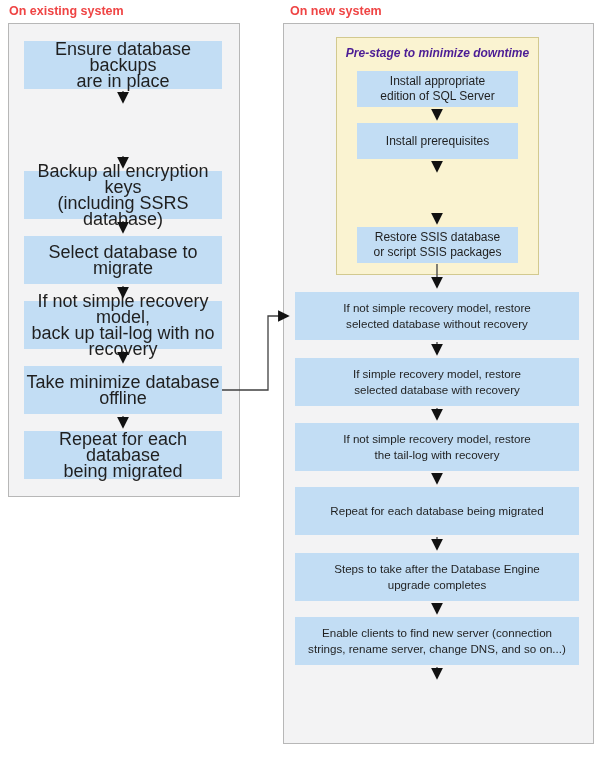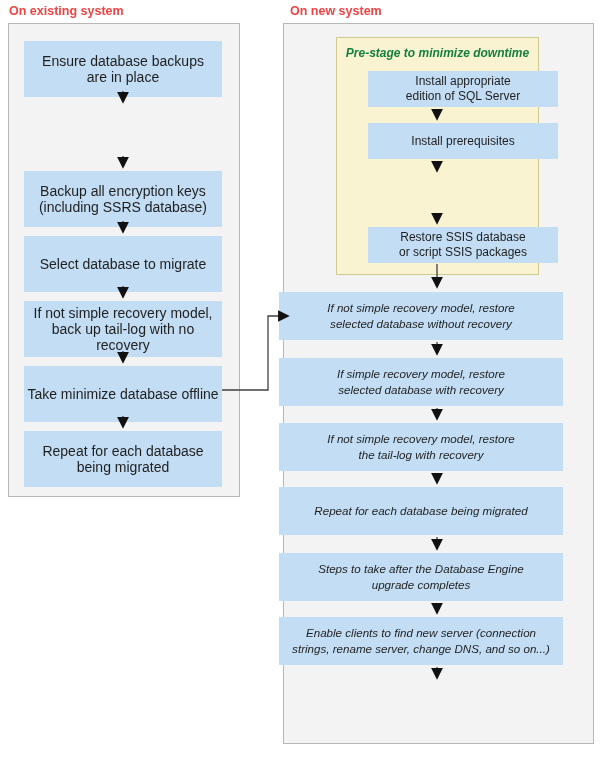--- a/index.html
+++ b/index.html
@@ -27,32 +27,32 @@
   }
   .panel-left{left:8px;top:23px;width:232px;height:474px;}
   .panel-right{left:283px;top:23px;width:311px;height:721px;}
   .prestage{
     position:absolute;left:336px;top:37px;width:203px;height:238px;
     background:var(--prestage-fill);border:1px solid var(--prestage-border);
     box-sizing:border-box;
   }
   .prestage-title{
     position:absolute;left:0;right:0;top:8px;text-align:center;
-    font-size:12px;font-weight:bold;font-style:italic;color:#15803d;
+    font-size:12px;font-weight:bold;font-style:italic;color:#4c1d95;
     white-space:nowrap;
   }
   .step{
     position:absolute;background:var(--step-fill);
     display:flex;align-items:center;justify-content:center;
     text-align:center;white-space:pre-line;
     font-size:12px;line-height:16px;box-sizing:border-box;
   }
-  .step-left{left:24px;width:198px;height:56px;font-size:14px;}
-  .step-pre{left:368px;width:190px;height:36px;line-height:15px;}
-  .step-wide{left:279px;width:284px;height:48px;font-size:11.6px;font-style:italic;}
+  .step-left{left:24px;width:198px;height:48px;font-size:18px;}
+  .step-pre{left:357px;width:161px;height:36px;line-height:15px;}
+  .step-wide{left:295px;width:284px;height:48px;font-size:11.6px;}
   svg.arrows{position:absolute;left:0;top:0;pointer-events:none;}
 </style>
 </head>
 <body>
 
 <div class="canvas">
 
   <div class="col-title" style="left:9px">On existing system</div>
   <div class="col-title" style="left:290px">On new system</div>
 

